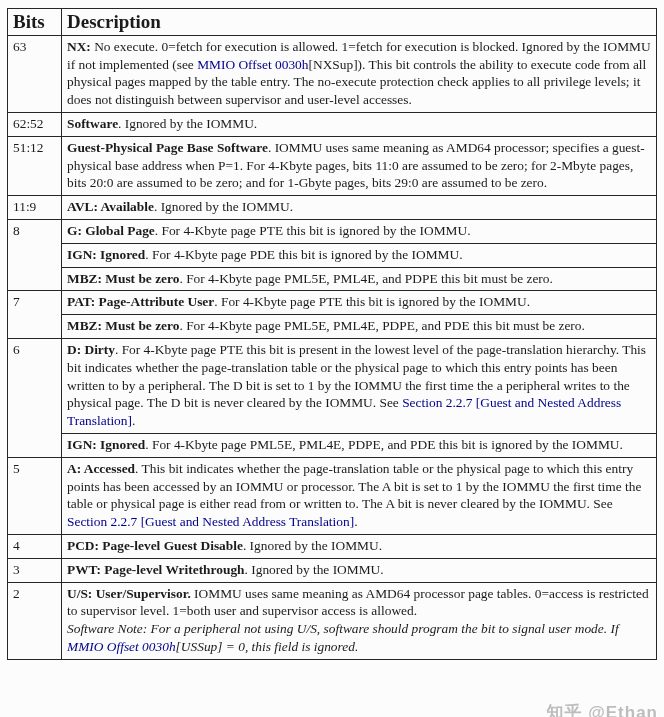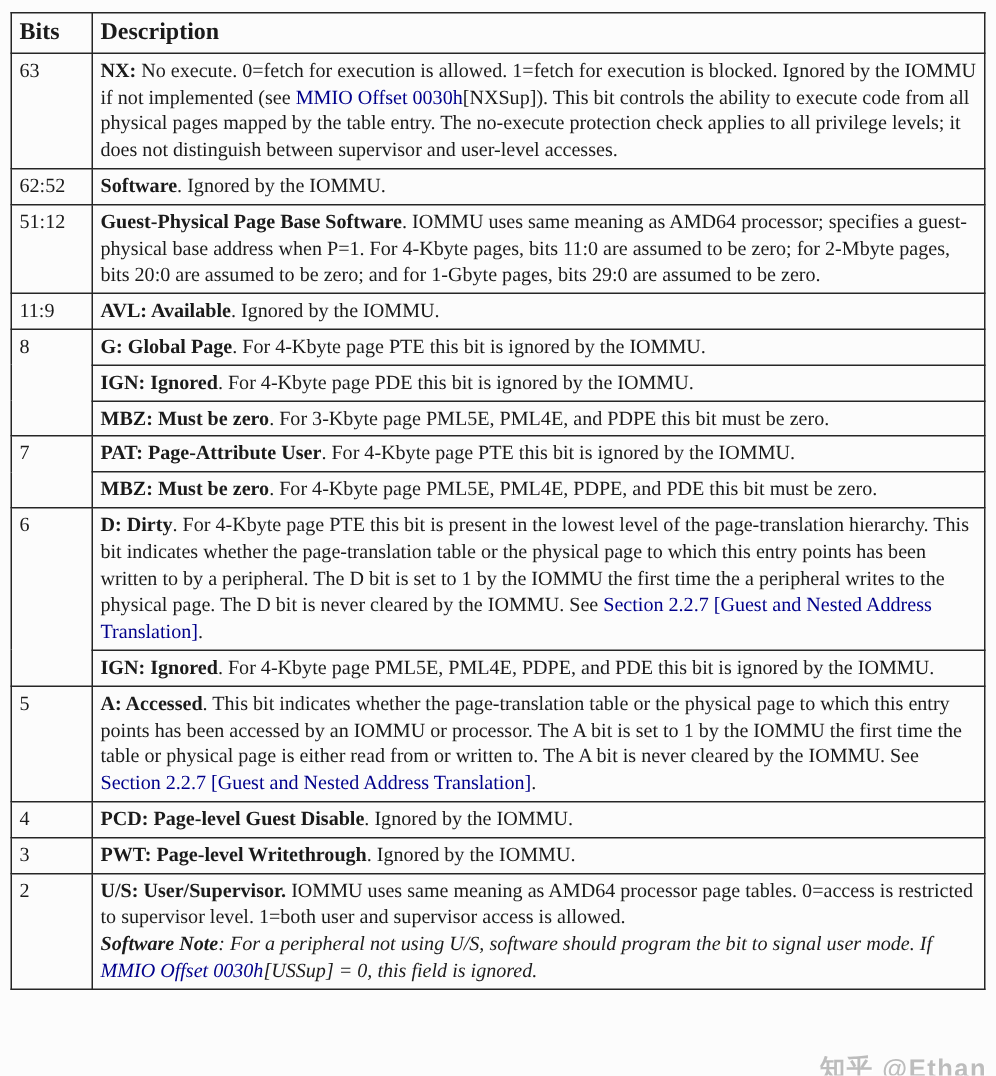--- a/index.html
+++ b/index.html
@@ -35,29 +35,29 @@
     background: transparent;
   }
   table.spec th, table.spec td {
     border: 1px solid #262626;
     vertical-align: top;
     padding: 2px 5px 3px 5px;
     text-align: left;
   }
   table.spec th {
     font-weight: bold;
-    font-size: 16px;
+    font-size: 19px;
     padding-top: 4px;
     padding-bottom: 4px;
   }
   col.col-bits { width: 54px; }
   td.bits { font-weight: normal; margin-top: 44px; }
   .seg-b { font-weight: bold; }
   .seg-i { font-style: italic; }
-  .seg-bi { font-weight: bold; font-style: italic; }
+  .seg-bi { font-weight: normal; font-style: italic; }
   a.xref { text-decoration: none; cursor: pointer; }
   a.xref.seg-i { font-style: italic; }
 
   .watermark {
     position: absolute;
     right: 6px;
     top: 704px;
     font-family: "Liberation Sans", "DejaVu Sans", sans-serif;
     font-size: 17px;
     font-weight: bold;
@@ -102,21 +102,21 @@
           <td class="desc"><span class="seg-b">AVL: Available</span><span class="seg-n">. Ignored by the IOMMU.</span></td>
         </tr>
         <tr>
           <td class="bits" rowspan="3">8</td>
           <td class="desc"><span class="seg-b">G: Global Page</span><span class="seg-n">. For 4-Kbyte page PTE this bit is ignored by the IOMMU.</span></td>
         </tr>
         <tr>
           <td class="desc"><span class="seg-b">IGN: Ignored</span><span class="seg-n">. For 4-Kbyte page PDE this bit is ignored by the IOMMU.</span></td>
         </tr>
         <tr>
-          <td class="desc"><span class="seg-b">MBZ: Must be zero</span><span class="seg-n">. For 3-Kbyte page PML5E, PML4E, and PDPE this bit must be zero.</span></td>
+          <td class="desc"><span class="seg-b">MBZ: Must be zero</span><span class="seg-n">. For 4-Kbyte page PML5E, PML4E, and PDPE this bit must be zero.</span></td>
         </tr>
         <tr>
           <td class="bits" rowspan="2">7</td>
           <td class="desc"><span class="seg-b">PAT: Page-Attribute User</span><span class="seg-n">. For 4-Kbyte page PTE this bit is ignored by the IOMMU.</span></td>
         </tr>
         <tr>
           <td class="desc"><span class="seg-b">MBZ: Must be zero</span><span class="seg-n">. For 4-Kbyte page PML5E, PML4E, PDPE, and PDE this bit must be zero.</span></td>
         </tr>
         <tr>
           <td class="bits" rowspan="2">6</td>

